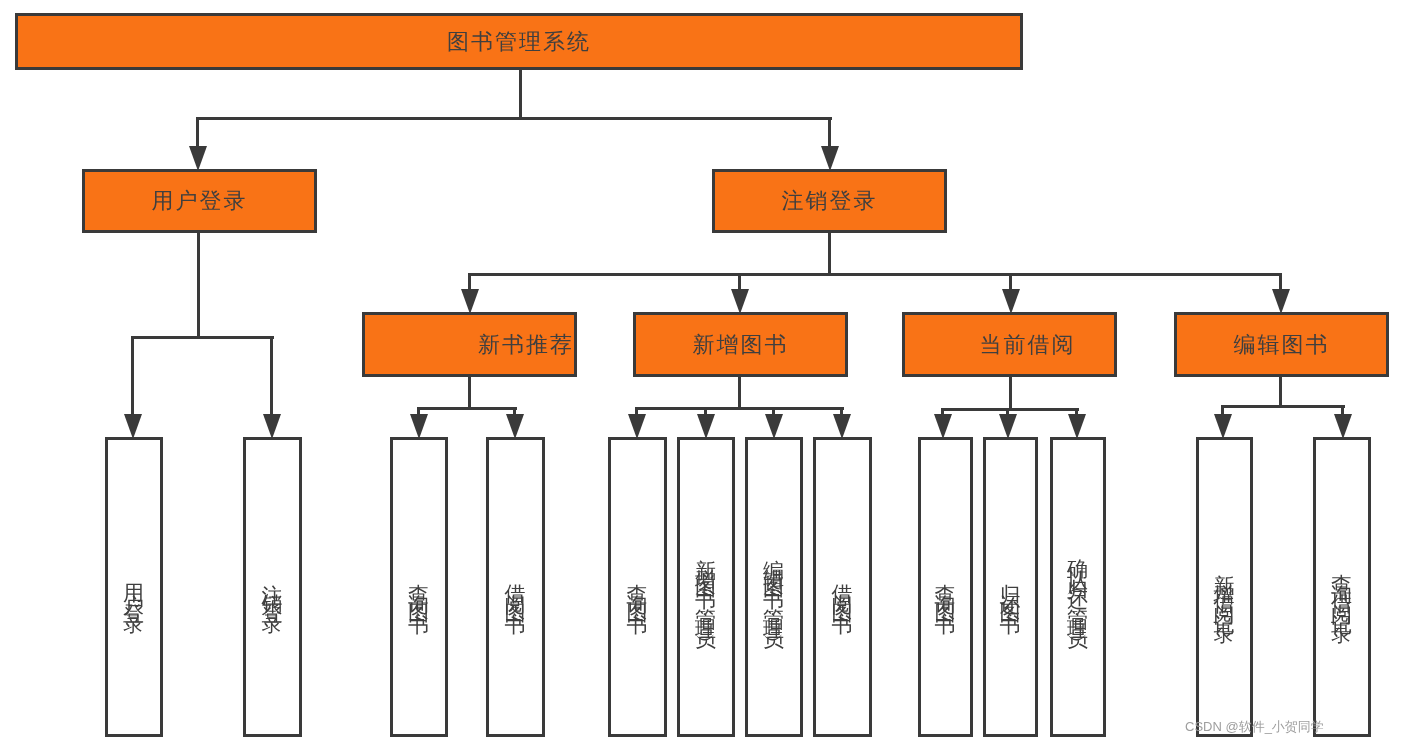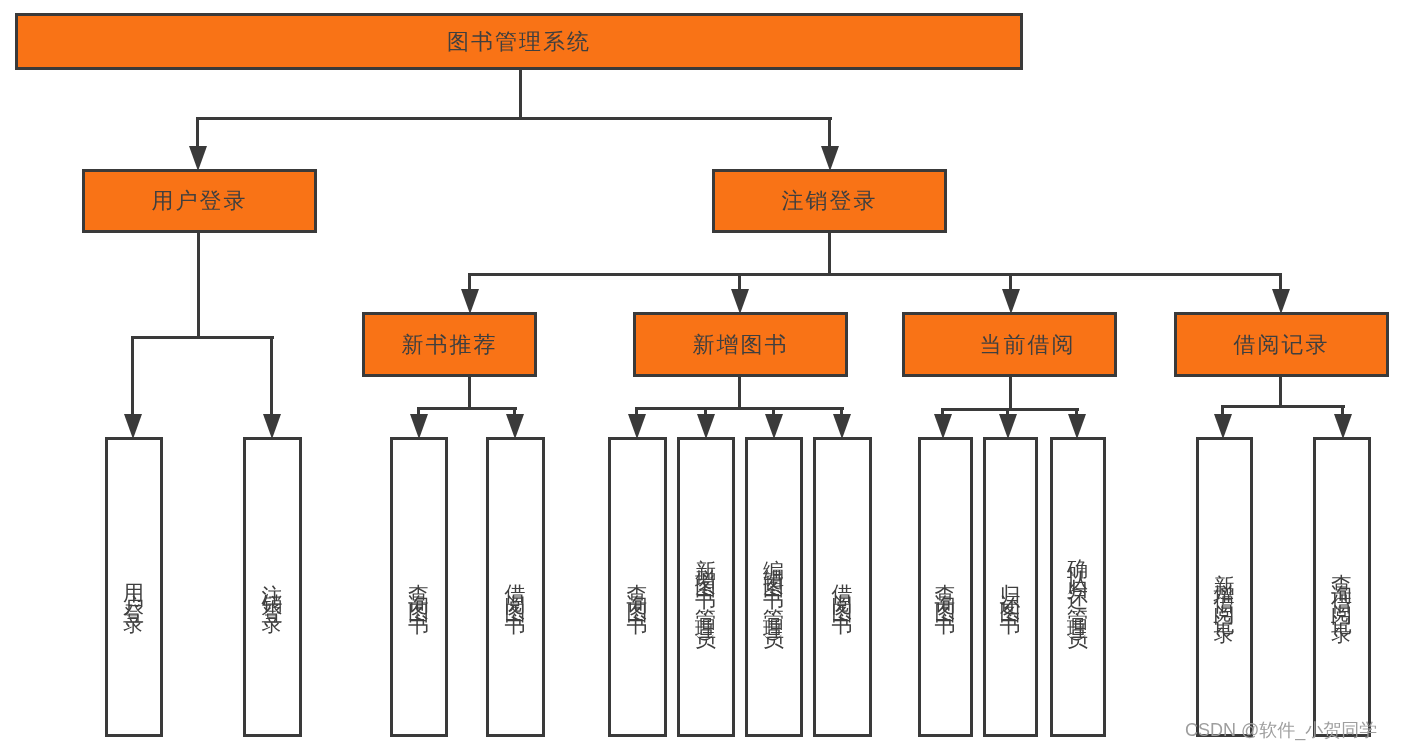--- a/index.html
+++ b/index.html
@@ -49,21 +49,21 @@
   .arrow{
     position:absolute;width:0;height:0;
     border-left:9px solid transparent;
     border-right:9px solid transparent;
     border-top:25px solid var(--line,#3a3a3a);
     z-index:3;
   }
   .watermark{
     position:absolute;
     color:var(--watermark,#9e9e9e);
-    font-size:18px;
+    font-size:13px;
     z-index:5;
     white-space:nowrap;
   }
 </style>
 </head>
 <body>
 
 <div id="canvas">
 
   <div class="box" style="left:15px;top:13px;width:1008px;height:57px;">
@@ -95,31 +95,31 @@
   <div class="hline" style="left:468px;top:273px;width:814px;"></div>
   <div class="vline" style="left:468px;top:273px;height:18px;"></div>
   <div class="vline" style="left:738px;top:273px;height:18px;"></div>
   <div class="vline" style="left:1009px;top:273px;height:18px;"></div>
   <div class="vline" style="left:1279px;top:273px;height:18px;"></div>
   <div class="arrow" style="left:461px;top:289px;"></div>
   <div class="arrow" style="left:731px;top:289px;"></div>
   <div class="arrow" style="left:1002px;top:289px;"></div>
   <div class="arrow" style="left:1272px;top:289px;"></div>
 
-  <div class="box" style="left:362px;top:312px;width:175px;height:65px;">
+  <div class="box" style="left:362px;top:312px;width:215px;height:65px;justify-content:flex-end;">
     <span>新书推荐</span>
   </div>
   <div class="box" style="left:633px;top:312px;width:215px;height:65px;">
     <span>新增图书</span>
   </div>
   <div class="box" style="left:902px;top:312px;width:215px;height:65px;padding-left:36px;">
     <span>当前借阅</span>
   </div>
   <div class="box" style="left:1174px;top:312px;width:215px;height:65px;">
-    <span>借阅记录</span>
+    <span>编辑图书</span>
   </div>
 
   <div class="vline" style="left:468px;top:377px;height:33px;"></div>
   <div class="hline" style="left:417px;top:407px;width:100px;"></div>
   <div class="vline" style="left:417px;top:407px;height:9px;"></div>
   <div class="vline" style="left:513px;top:407px;height:9px;"></div>
   <div class="arrow" style="left:410px;top:414px;"></div>
   <div class="arrow" style="left:506px;top:414px;"></div>
 
   <div class="vline" style="left:738px;top:377px;height:33px;"></div>

